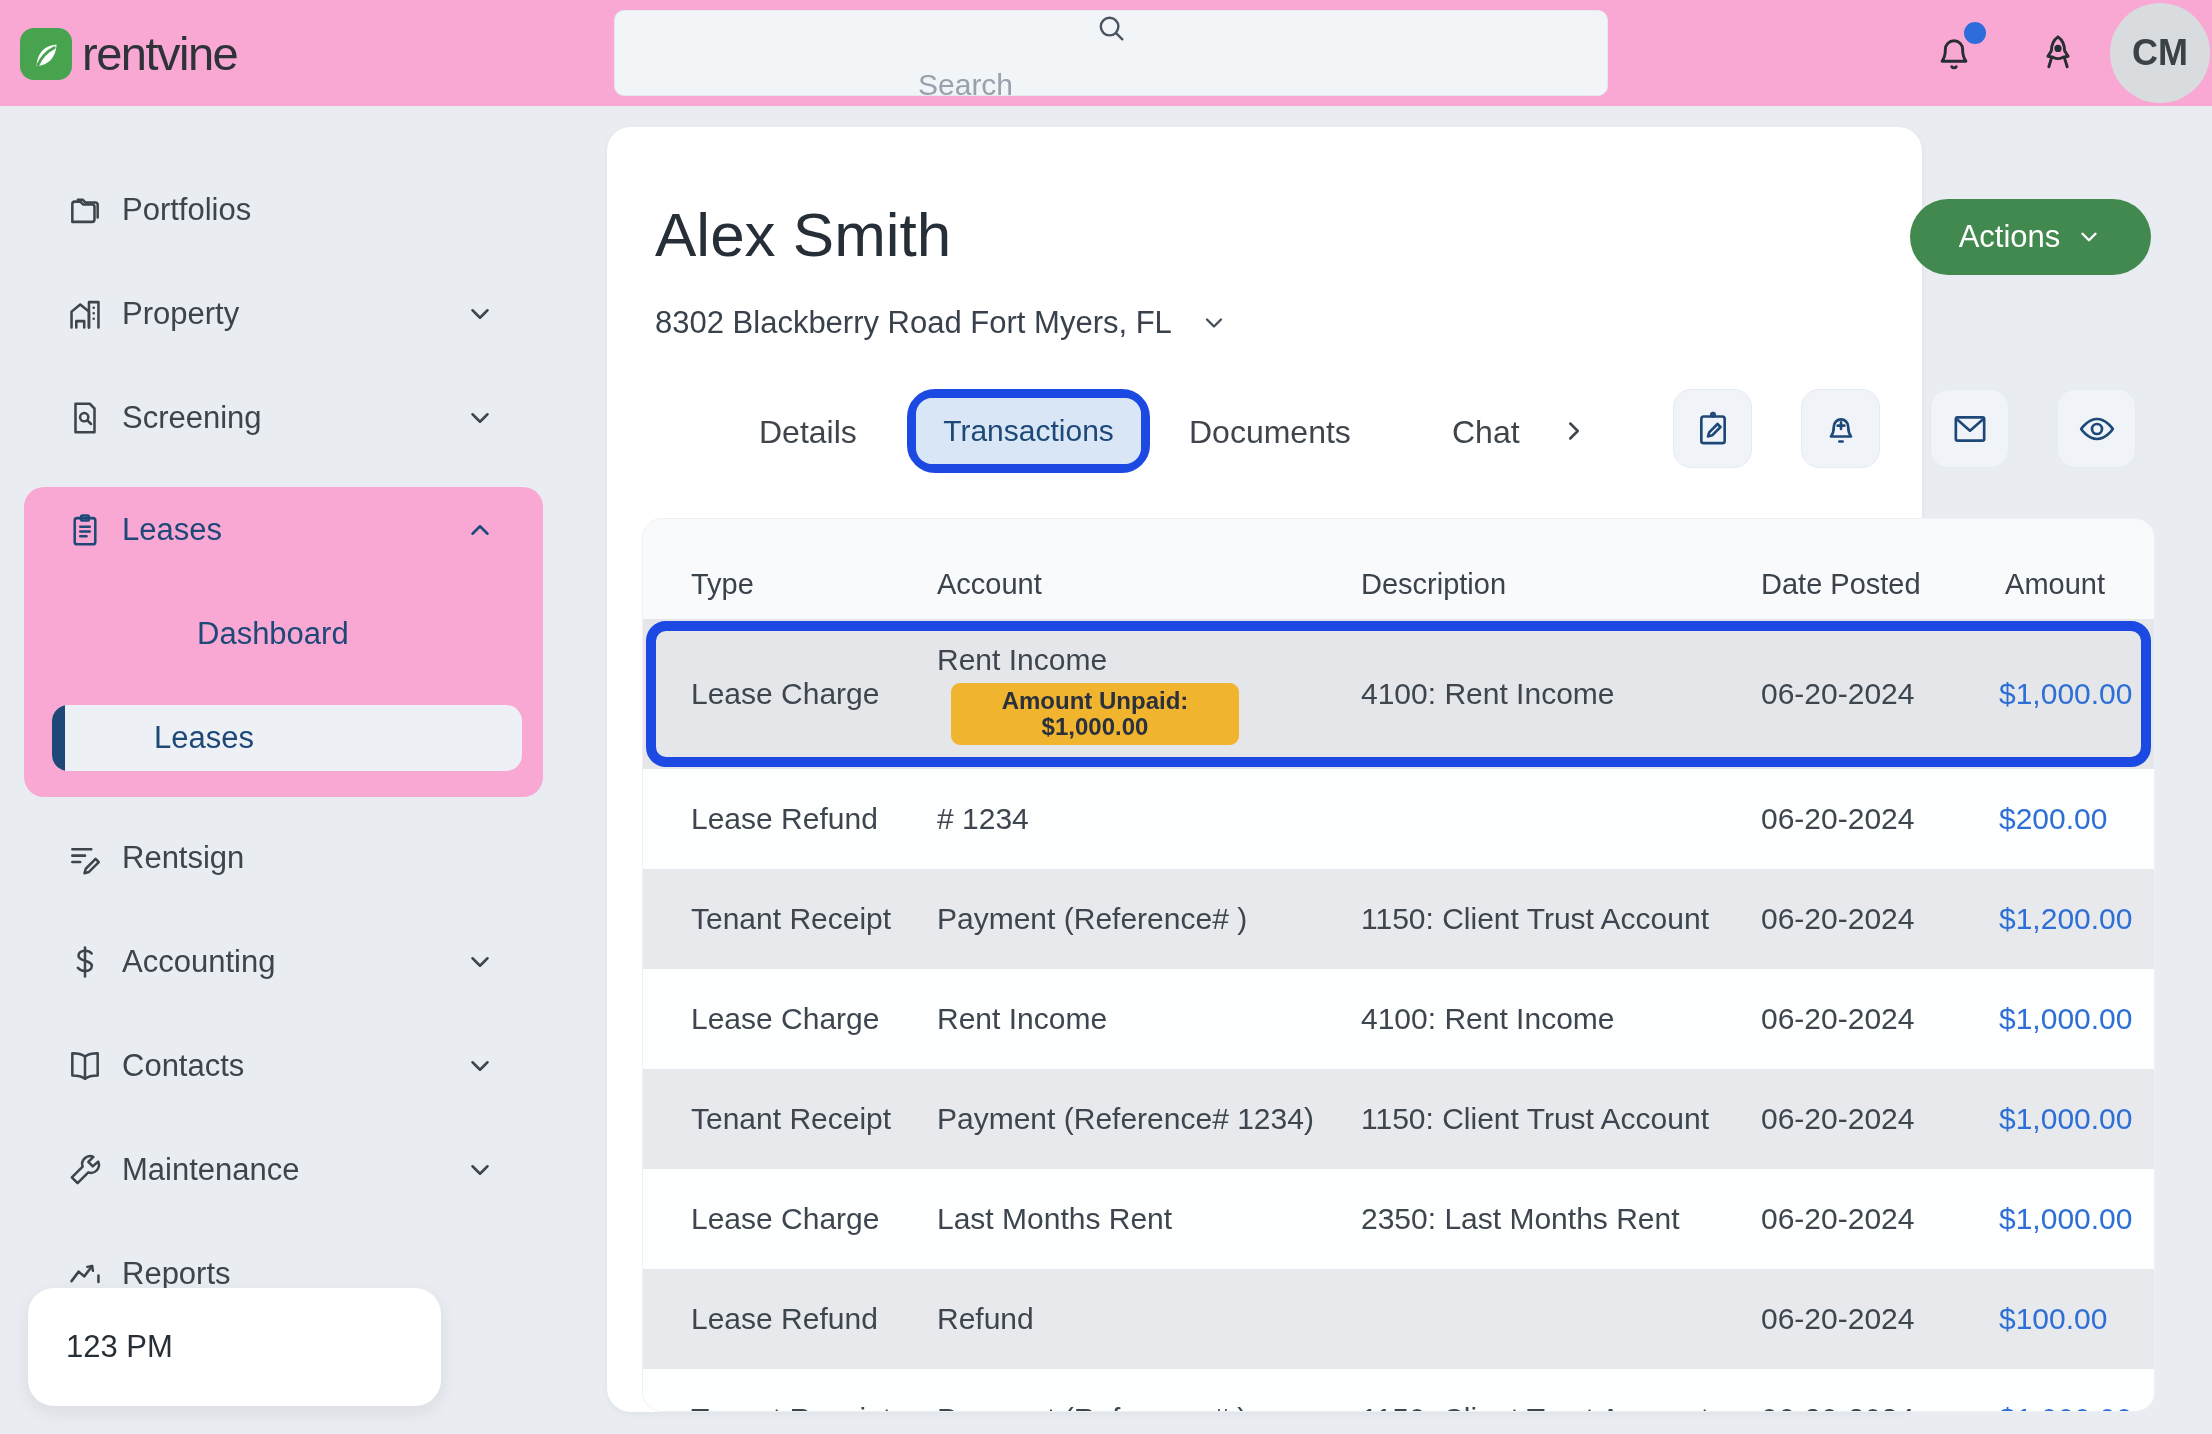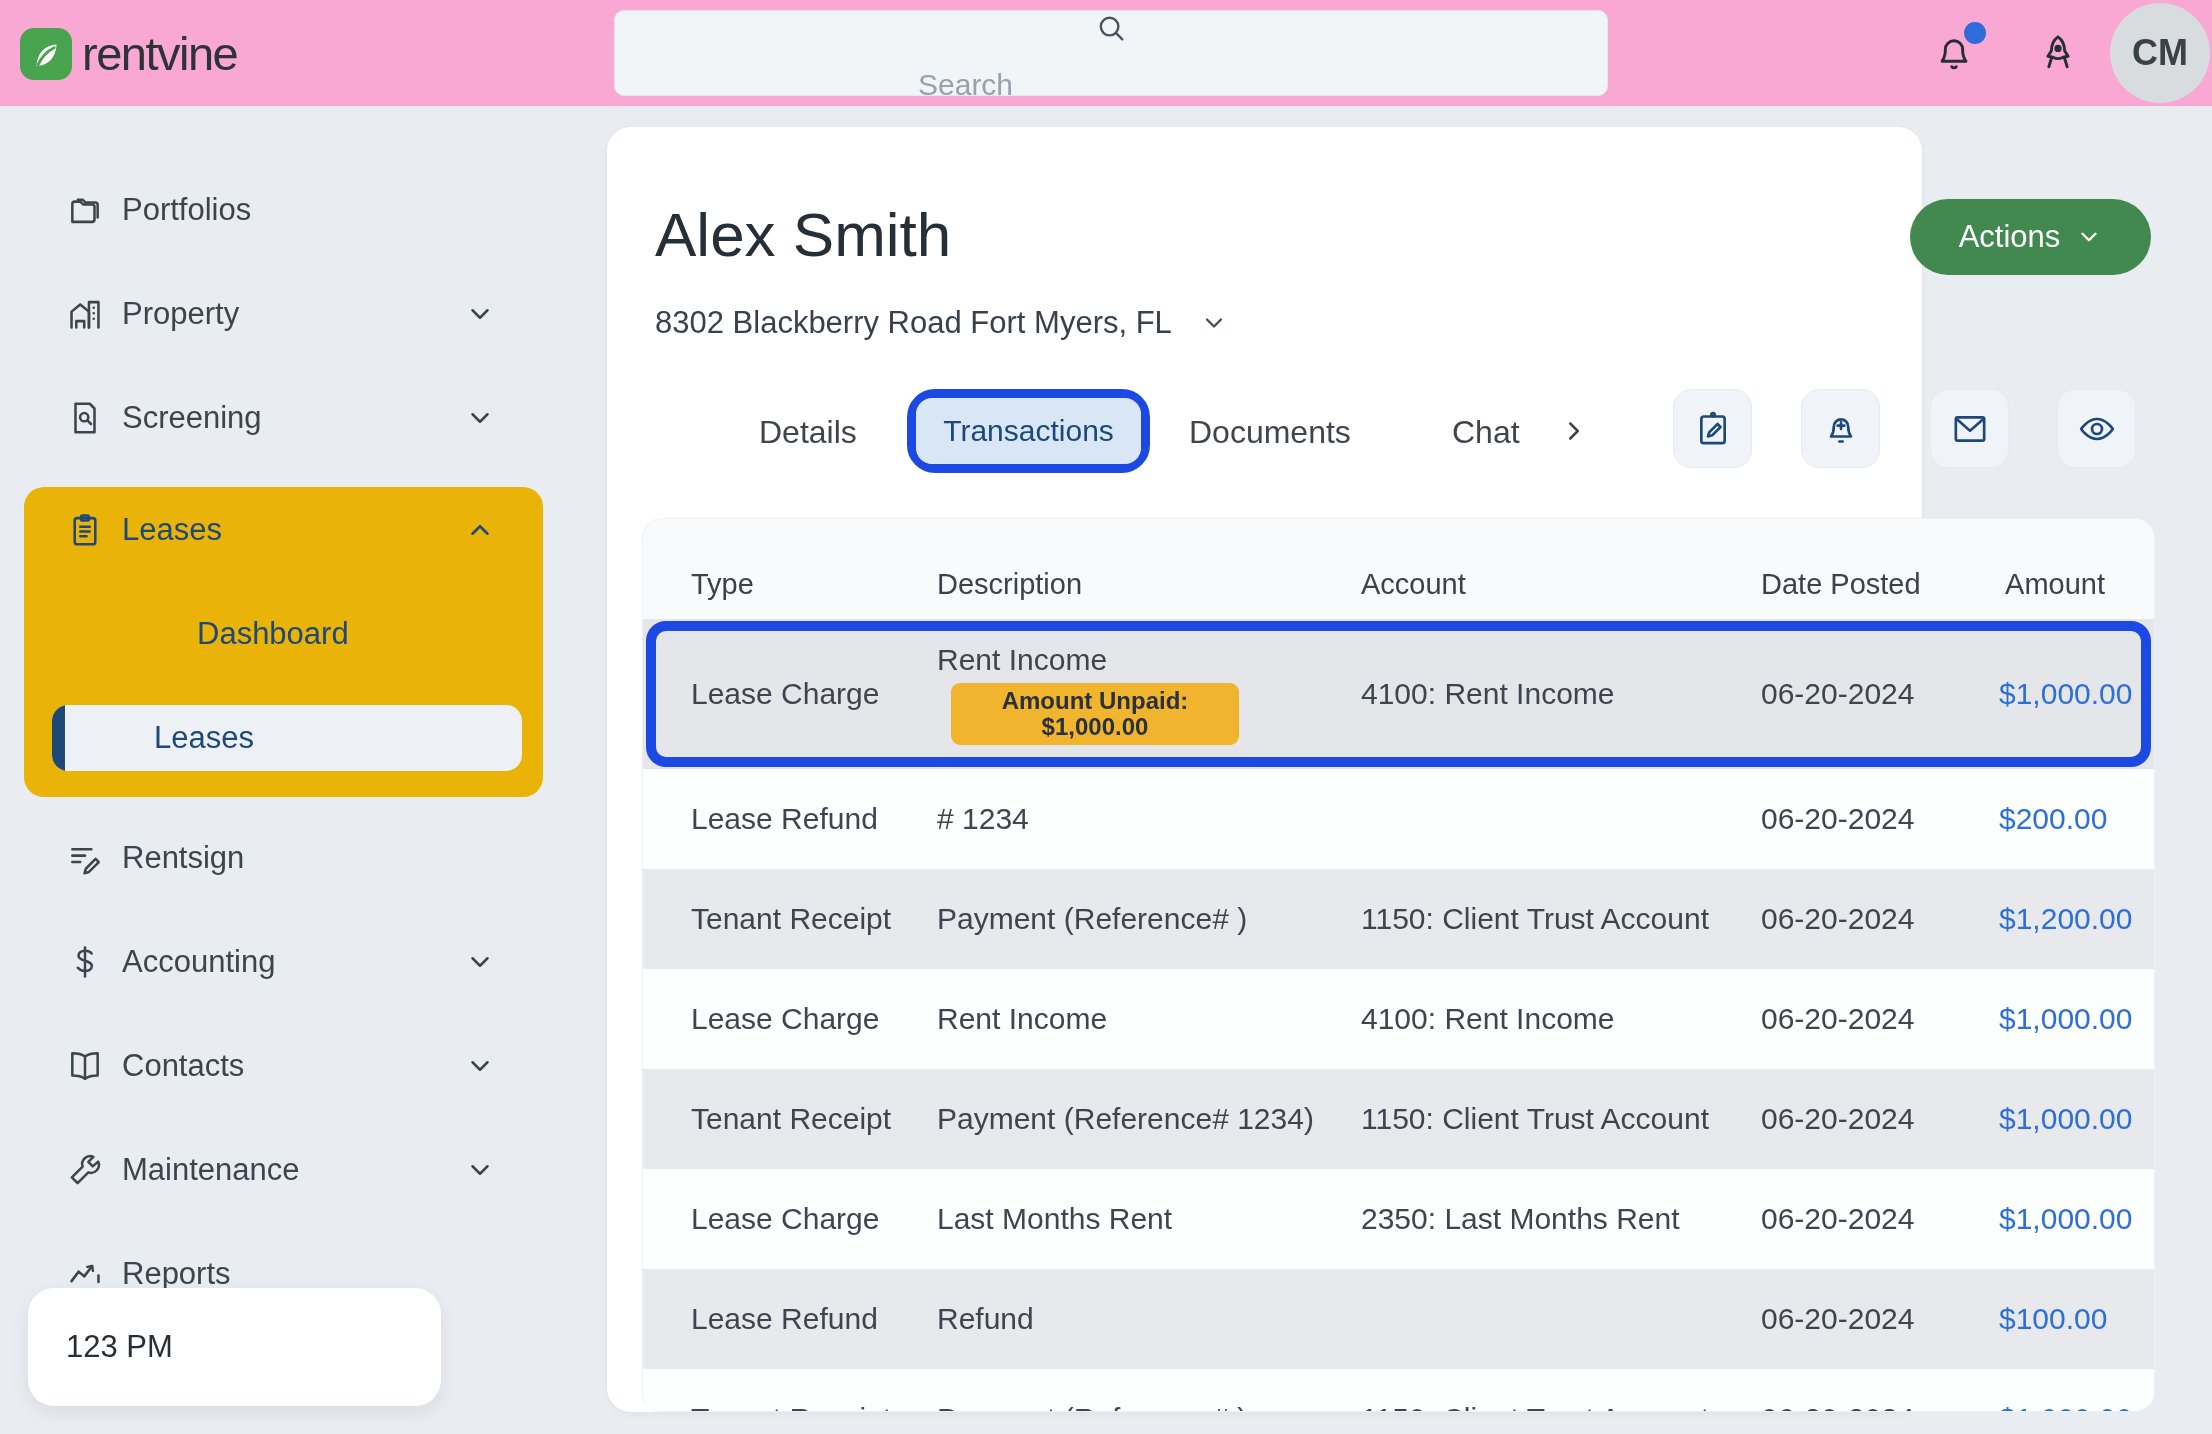--- a/index.html
+++ b/index.html
@@ -25,21 +25,21 @@
   .avatar{position:absolute;left:2110px;top:3px;width:100px;height:100px;border-radius:50%;background:#d9dcdf;
     display:flex;align-items:center;justify-content:center;font-size:36px;font-weight:700;color:#3a4147;cursor:pointer;}
 
   
   .side-item{position:absolute;left:24px;width:519px;height:48px;display:flex;align-items:center;
     padding-left:42px;gap:18px;font-size:31px;color:#3c444d;cursor:pointer;}
   .side-item svg{flex:none;color:#3c444d;}
   .chev{position:absolute;right:48px;color:#3c444d;}
   .si-0{top:186px}.si-1{top:290px}.si-2{top:394px}
   .si-4{top:834px}.si-5{top:938px}.si-6{top:1042px}.si-7{top:1146px}.si-8{top:1250px}
-  .side-group{position:absolute;left:24px;top:487px;width:519px;height:310px;background:#eab308;border-radius:20px;}
+  .side-group{position:absolute;left:24px;top:487px;width:519px;height:310px;background:#f9a8d4;border-radius:20px;}
   .side-group .g-head{position:absolute;left:0;top:19px;width:519px;height:48px;display:flex;align-items:center;
     padding-left:42px;gap:18px;font-size:31px;color:#1d4878;cursor:pointer;}
   .side-group .g-head svg{color:#1d4878;}
   .side-group .g-head .chev{color:#1d4878;}
   .sub-item{position:absolute;left:0;top:123px;width:519px;height:48px;display:flex;align-items:center;
     padding-left:130px;font-size:31px;color:#1d4878;cursor:pointer;margin-left:43px;}
   .sub-pill{position:absolute;left:28px;top:218px;width:470px;height:66px;background:#edf1f5;border-radius:16px;
     overflow:hidden;display:flex;align-items:center;cursor:pointer;}
   .sub-pill .bar{position:absolute;left:0;top:0;width:13px;height:100%;background:#1d4878;}
   .sub-pill .lbl{margin-left:102px;font-size:31px;color:#1d4878;}
@@ -293,22 +293,22 @@
     <button class="act-btn a-3">
       <svg width="40" height="40" viewBox="0 0 24 24" fill="none" stroke="currentColor" stroke-width="1.6" stroke-linecap="round" stroke-linejoin="round">
         <path d="M2.5 12s4-6 9.5-6 9.5 6 9.5 6-4 6-9.5 6-9.5-6-9.5-6z"></path>
         <circle cx="12" cy="12" r="3"></circle>
       </svg>
     </button>
 
     <section class="panel">
       <div class="grid thead">
         <div class="cell">Type</div>
+        <div class="cell">Account</div>
         <div class="cell">Description</div>
-        <div class="cell">Account</div>
         <div class="cell">Date Posted</div>
         <div class="cell amount" style="color:#3a424c;">Amount</div>
       </div>
 
       <div class="grid trow tall row-hl">
         <div class="cell">Lease Charge</div>
         <div class="cell desc-col">
           <div>Rent Income</div>
           <div class="unpaid-badge">
             <div>Amount Unpaid:</div>

